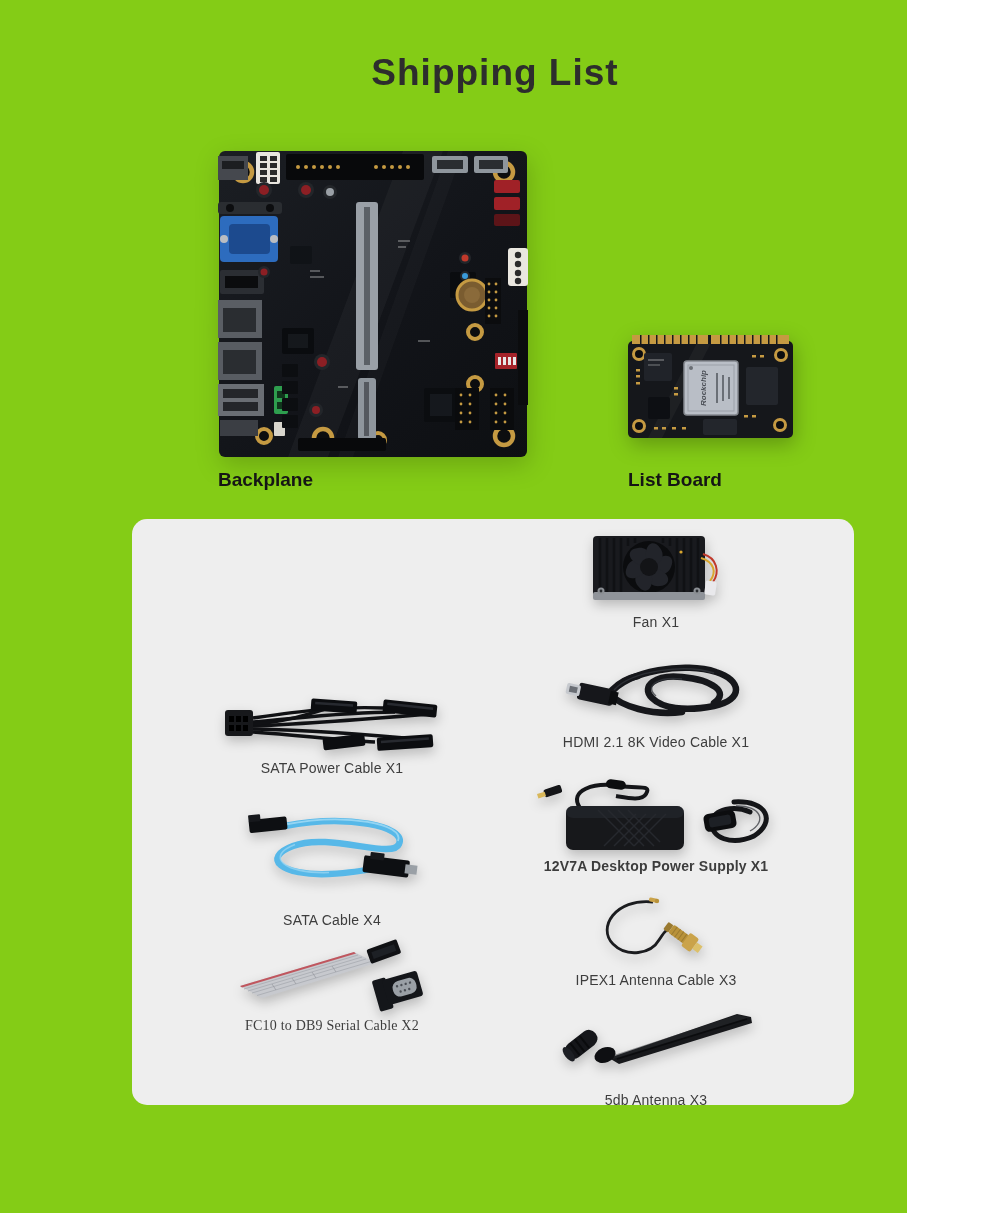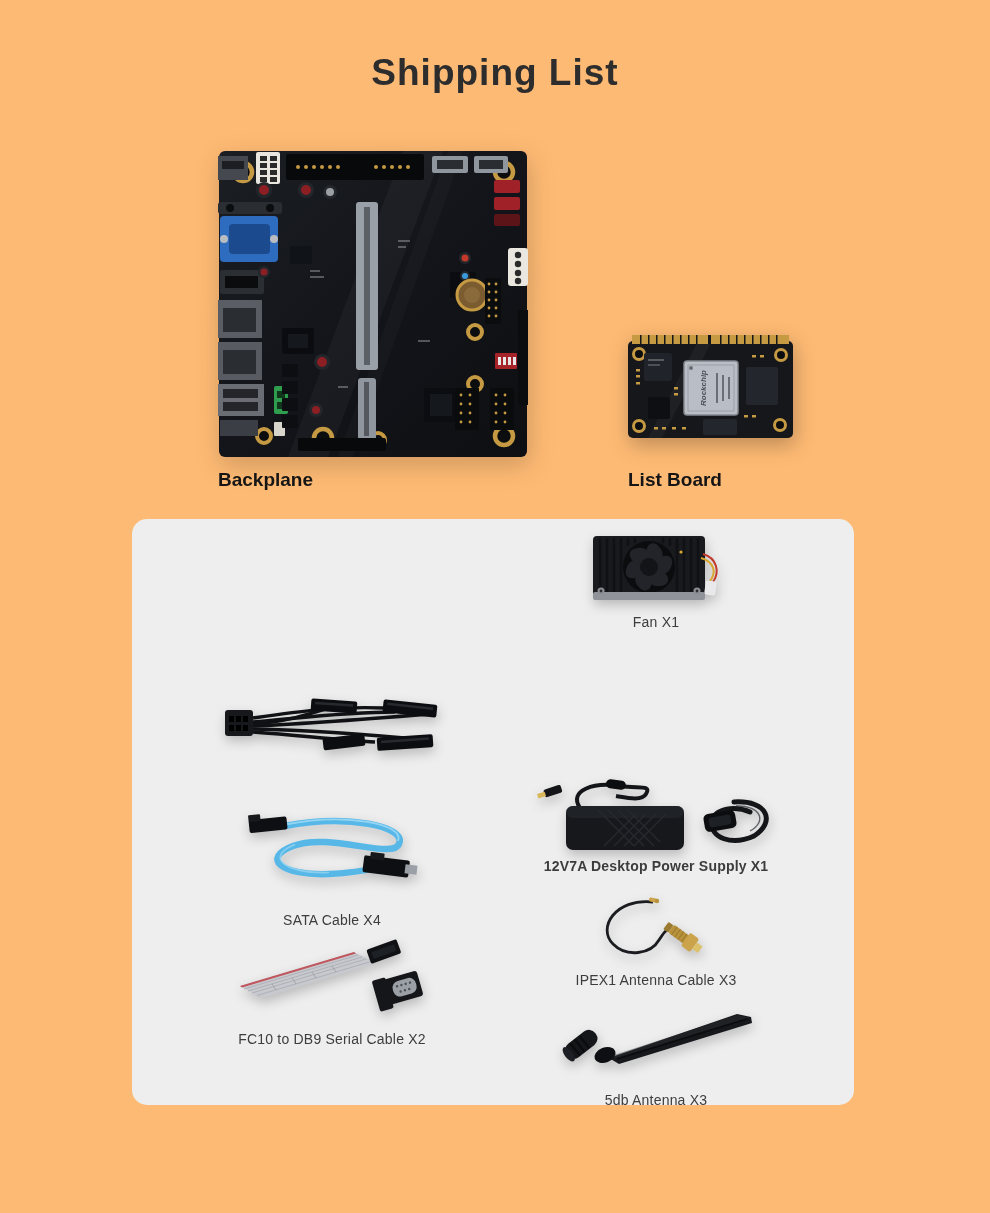--- a/index.html
+++ b/index.html
@@ -1,16 +1,16 @@
 <!DOCTYPE html>
 <html><head>
 <meta charset="utf-8">
 <style>
   html,body{margin:0;padding:0;background:#ffffff;}
-  .page{position:relative;width:990px;height:1213px;background:#fdba74;overflow:hidden;
+  .page{position:relative;width:907px;height:1213px;background:#84cc16;overflow:hidden;
         font-family:"Liberation Sans", sans-serif;}
   .title{position:absolute;left:0;top:52px;width:990px;margin:0;text-align:center;
          font-size:37px;font-weight:bold;color:#2d2d2d;letter-spacing:1px;}
   .photo{position:absolute;margin:0;}
   .photo svg{display:block;}
   .backplane{left:218px;top:150px;filter:drop-shadow(2px 8px 12px rgba(0,0,0,0.18));}
   .coreboard{left:628px;top:335px;filter:drop-shadow(2px 7px 10px rgba(0,0,0,0.25));}
   .board-label{position:absolute;font-size:19px;font-weight:bold;color:#151515;text-align:left;}
   .panel{position:absolute;left:132px;top:519px;width:722px;height:586px;background:#eeeeee;border-radius:15px;}
   .item{position:absolute;margin:0;text-align:center;}
@@ -293,20 +293,21 @@
         <rect x="158" y="6" width="54" height="13" rx="2" transform="rotate(6 185 12)"></rect>
         <rect x="152" y="40" width="56" height="13" rx="2" transform="rotate(-4 180 46)"></rect>
         <rect x="98" y="40" width="42" height="12" rx="2" transform="rotate(-7 119 46)"></rect>
       </g>
       <g fill="#2a2d33" opacity="0.9">
         <rect x="90" y="7" width="38" height="2.5" transform="rotate(4 109 10)"></rect>
         <rect x="162" y="9" width="46" height="2.5" transform="rotate(6 185 12)"></rect>
         <rect x="156" y="43" width="48" height="2.5" transform="rotate(-4 180 46)"></rect>
       </g>
     </svg>
+    <figcaption style="margin-top:2px;">SATA Power Cable X1</figcaption>
   </figure>
 
   <figure class="item col-l" style="top:810px;">
     <svg width="190" height="74" viewBox="0 0 190 74">
       <path d="M48,16 C110,4 170,16 162,34 C156,50 92,22 56,36 C24,48 44,66 92,64 C130,62 154,56 142,48" fill="none" stroke="#57b8e8" stroke-width="6.5" stroke-linecap="round"></path>
       <path d="M48,14.5 C110,2.5 168,14 161,31" fill="none" stroke="#9fd9f4" stroke-width="1.8" opacity="0.85"></path>
       <path d="M58,34.5 C28,46 46,64 92,62.5" fill="none" stroke="#9fd9f4" stroke-width="1.6" opacity="0.7"></path>
       <g transform="rotate(-6 34 14)">
         <rect x="12" y="8" width="38" height="13" rx="2" fill="#0d0f12"></rect>
         <rect x="12" y="3" width="12" height="7" rx="1" fill="#16181c"></rect>
@@ -348,21 +349,21 @@
           <circle cx="165" cy="50" r="1.2"></circle>
             <circle cx="169.5" cy="50" r="1.2"></circle>
             <circle cx="174" cy="50" r="1.2"></circle>
             <circle cx="178.5" cy="50" r="1.2"></circle>
           <circle cx="167" cy="56" r="1.2"></circle>
             <circle cx="171.5" cy="56" r="1.2"></circle>
             <circle cx="176" cy="56" r="1.2"></circle>
         </g>
       </g>
     </svg>
-    <figcaption style="margin-top:15px;">FC10 to DB9 Serial Cable X2</figcaption>
+    <figcaption style="margin-top:2px;font-family:Liberation Serif, serif;">FC10 to DB9 Serial Cable X2</figcaption>
   </figure>
 
   <figure class="item col-r" style="top:534px;">
     <svg width="130" height="74" viewBox="0 0 130 74">
       <rect x="2" y="2" width="112" height="62" rx="4" fill="#191a1e"></rect>
       <g stroke="#101114" stroke-width="2.6">
         <line x1="9" y1="4" x2="9" y2="62"></line>
           <line x1="16" y1="4" x2="16" y2="62"></line>
           <line x1="23" y1="4" x2="23" y2="62"></line>
         <line x1="30" y1="4" x2="30" y2="62"></line>
@@ -391,20 +392,40 @@
         <circle cx="106" cy="57" r="3.5" fill="#8b8f94"></circle>
       <circle cx="10" cy="57" r="1.4" fill="#2a2d31"></circle>
         <circle cx="106" cy="57" r="1.4" fill="#2a2d31"></circle>
       <path d="M112,20 C126,24 129,38 122,48" fill="none" stroke="#c0392b" stroke-width="2"></path>
       <path d="M110,24 C123,28 126,38 119,47" fill="none" stroke="#d9a62e" stroke-width="2"></path>
       <rect x="114" y="47" width="11" height="14" rx="2" fill="#e9e9ec" transform="rotate(8 119 54)"></rect>
     </svg>
     <figcaption style="margin-top:4px;">Fan X1</figcaption>
   </figure>
 
+  <figure class="item col-r" style="top:660px;">
+    <svg width="185" height="68" viewBox="0 0 185 68">
+      <g fill="none" stroke="#16171b" stroke-width="6.5" stroke-linecap="round">
+        <path d="M46,34 C64,10 122,2 152,12 C178,20 180,40 150,46 C120,52 98,48 88,38 C76,26 92,14 118,17 C148,20 166,32 150,43"></path>
+        <path d="M46,34 C56,46 88,56 118,52"></path>
+        <path d="M48,30 C56,22 64,18 74,16"></path>
+      </g>
+      <g fill="none" stroke="#34373d" stroke-width="1.5" opacity="0.75">
+        <path d="M50,30 C68,10 122,4 150,13"></path>
+        <path d="M92,36 C80,26 94,16 118,19"></path>
+      </g>
+      <g transform="rotate(12 28 33)">
+        <rect x="14" y="25" width="36" height="17" rx="3" fill="#16171b"></rect>
+        <rect x="2" y="28" width="14" height="11" rx="2" fill="#c6c9ce"></rect>
+        <rect x="5" y="30.5" width="8" height="6" fill="#6a6e74"></rect>
+        <rect x="46" y="27" width="8" height="13" fill="#0c0d0f"></rect>
+      </g>
+    </svg>
+    <figcaption style="margin-top:4px;">HDMI 2.1 8K Video Cable X1</figcaption>
+  </figure>
 
   <figure class="item col-r" style="top:778px;">
     <svg width="240" height="74" viewBox="0 0 240 74">
       <path d="M44,30 C32,12 58,4 84,8 C102,11 116,6 110,16 C106,23 92,20 80,18" fill="none" stroke="#141518" stroke-width="4"></path>
       <rect x="70" y="2" width="20" height="9" rx="4.5" fill="#0c0d0f" transform="rotate(8 80 6)"></rect>
       <g transform="rotate(-18 14 14)">
         <rect x="8" y="10" width="18" height="8" rx="2" fill="#141518"></rect>
         <rect x="1" y="12" width="8" height="4.5" fill="#d8b75a"></rect>
       </g>
       <rect x="30" y="28" width="118" height="44" rx="7" fill="#17181b"></rect>

